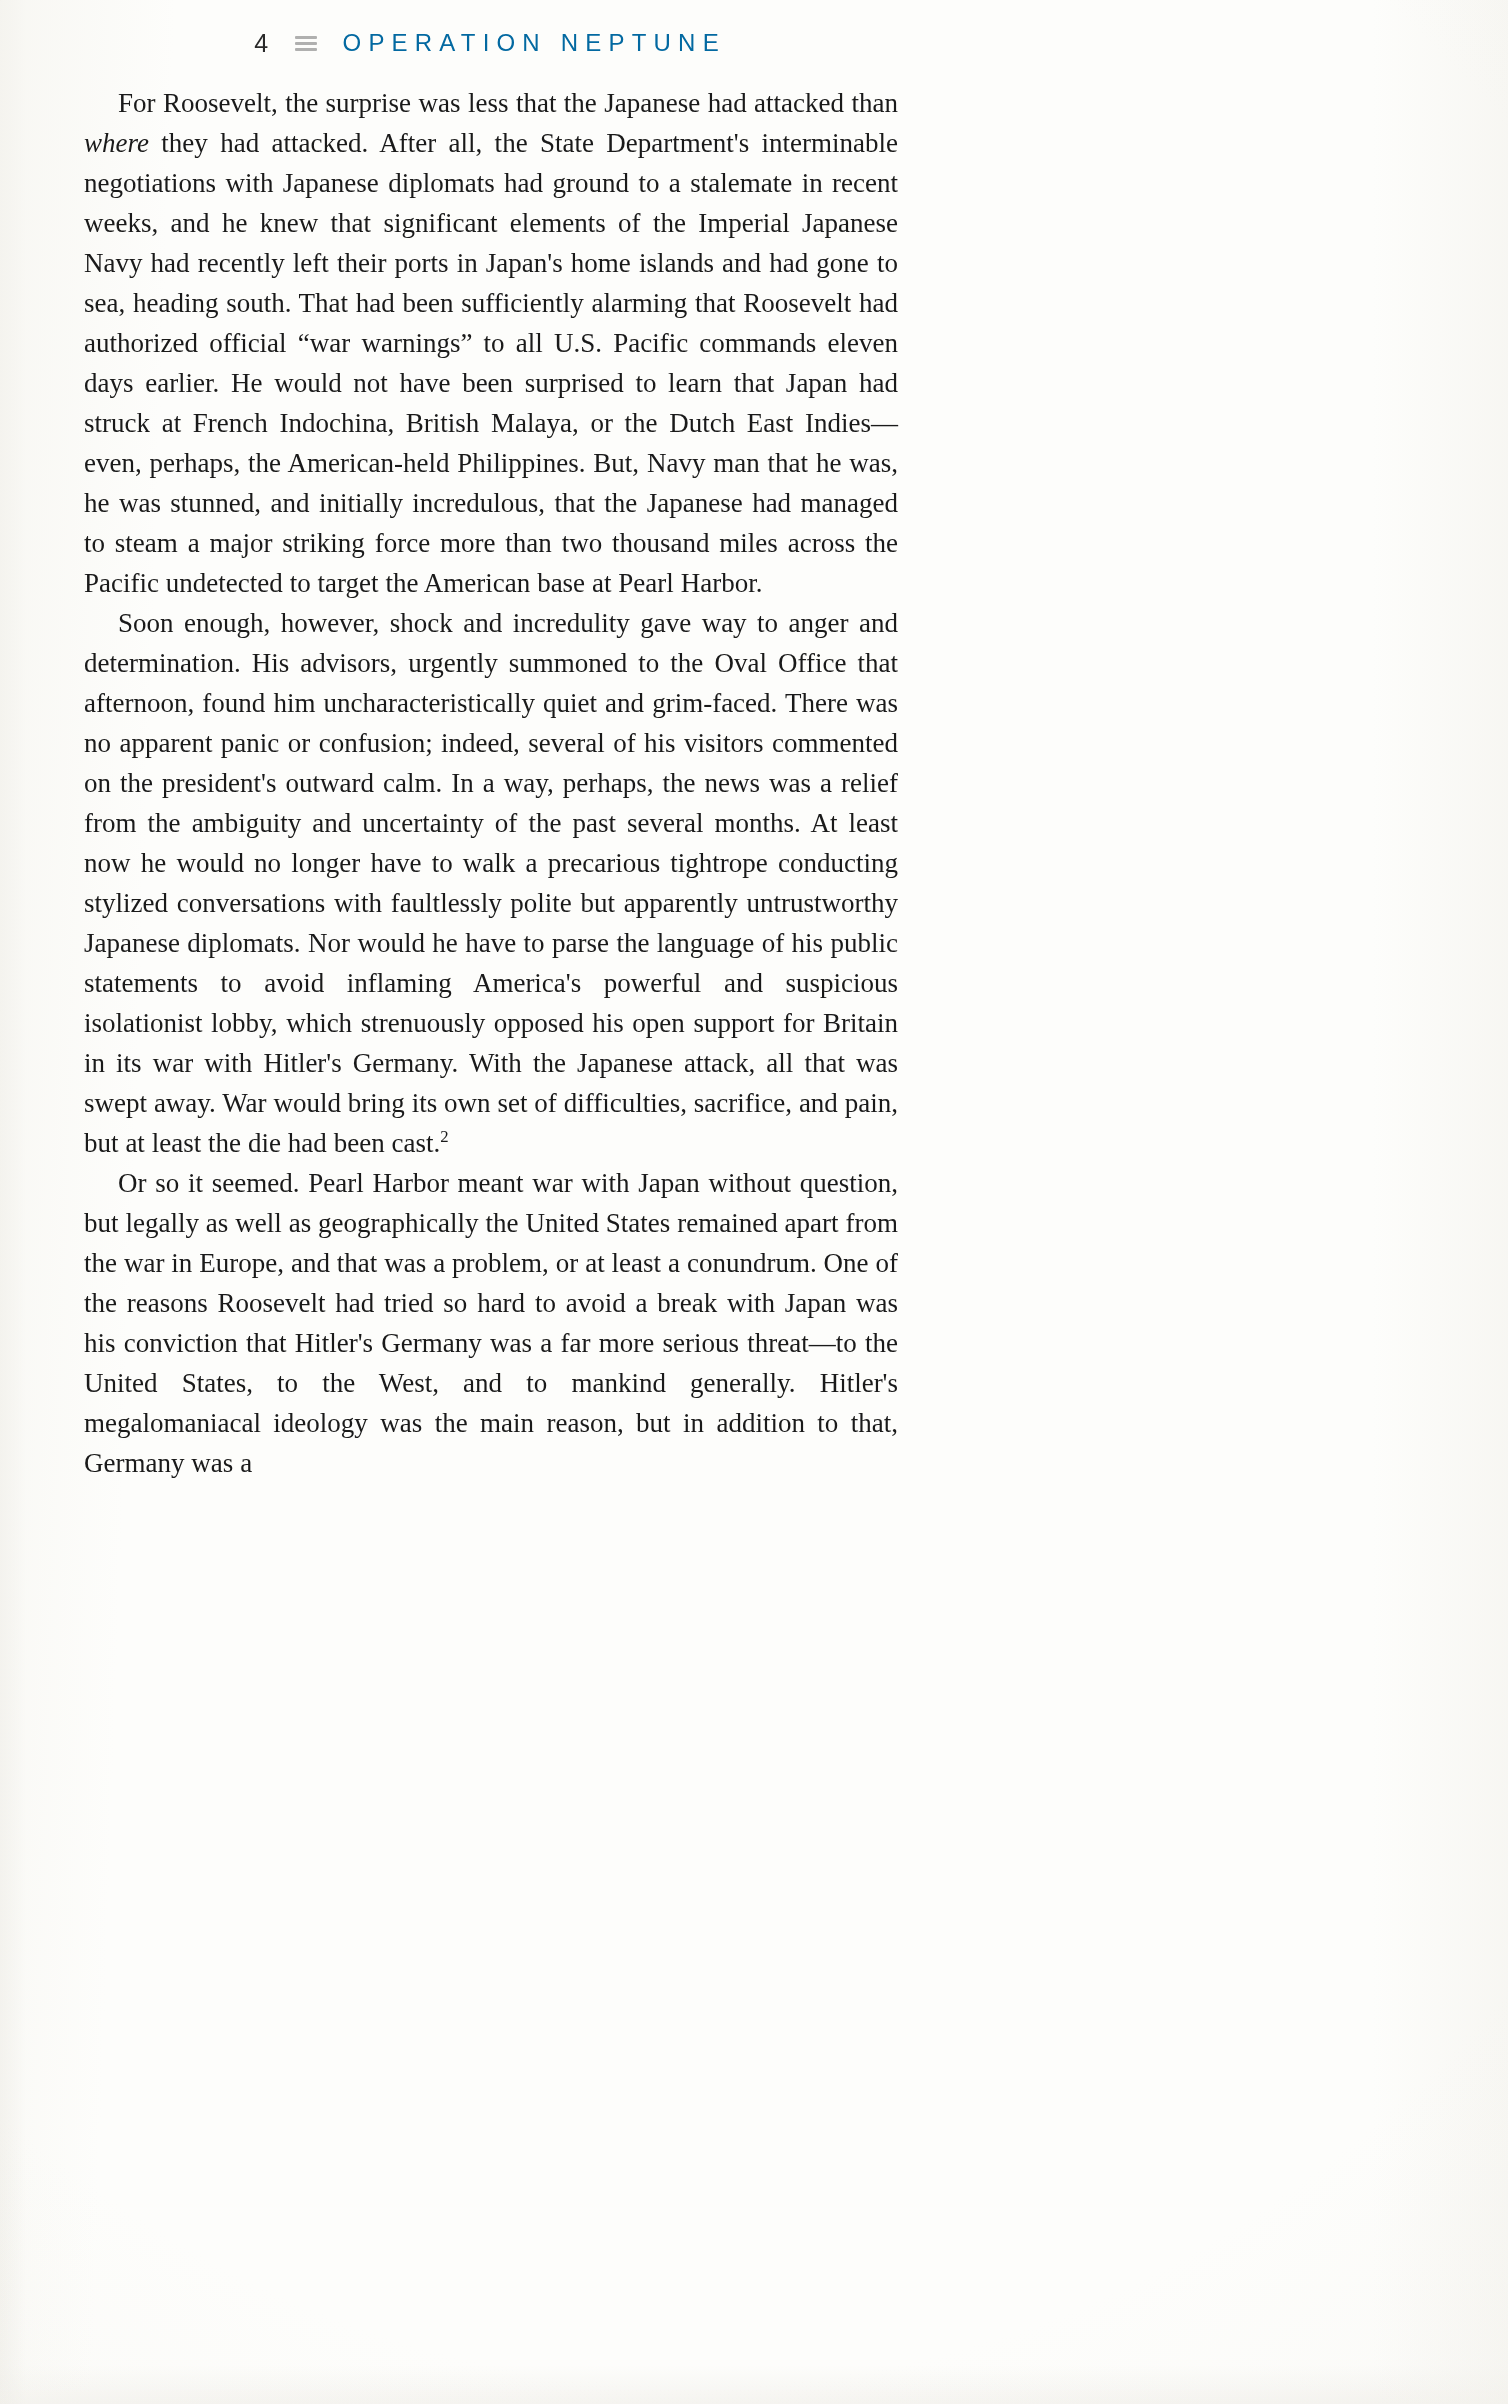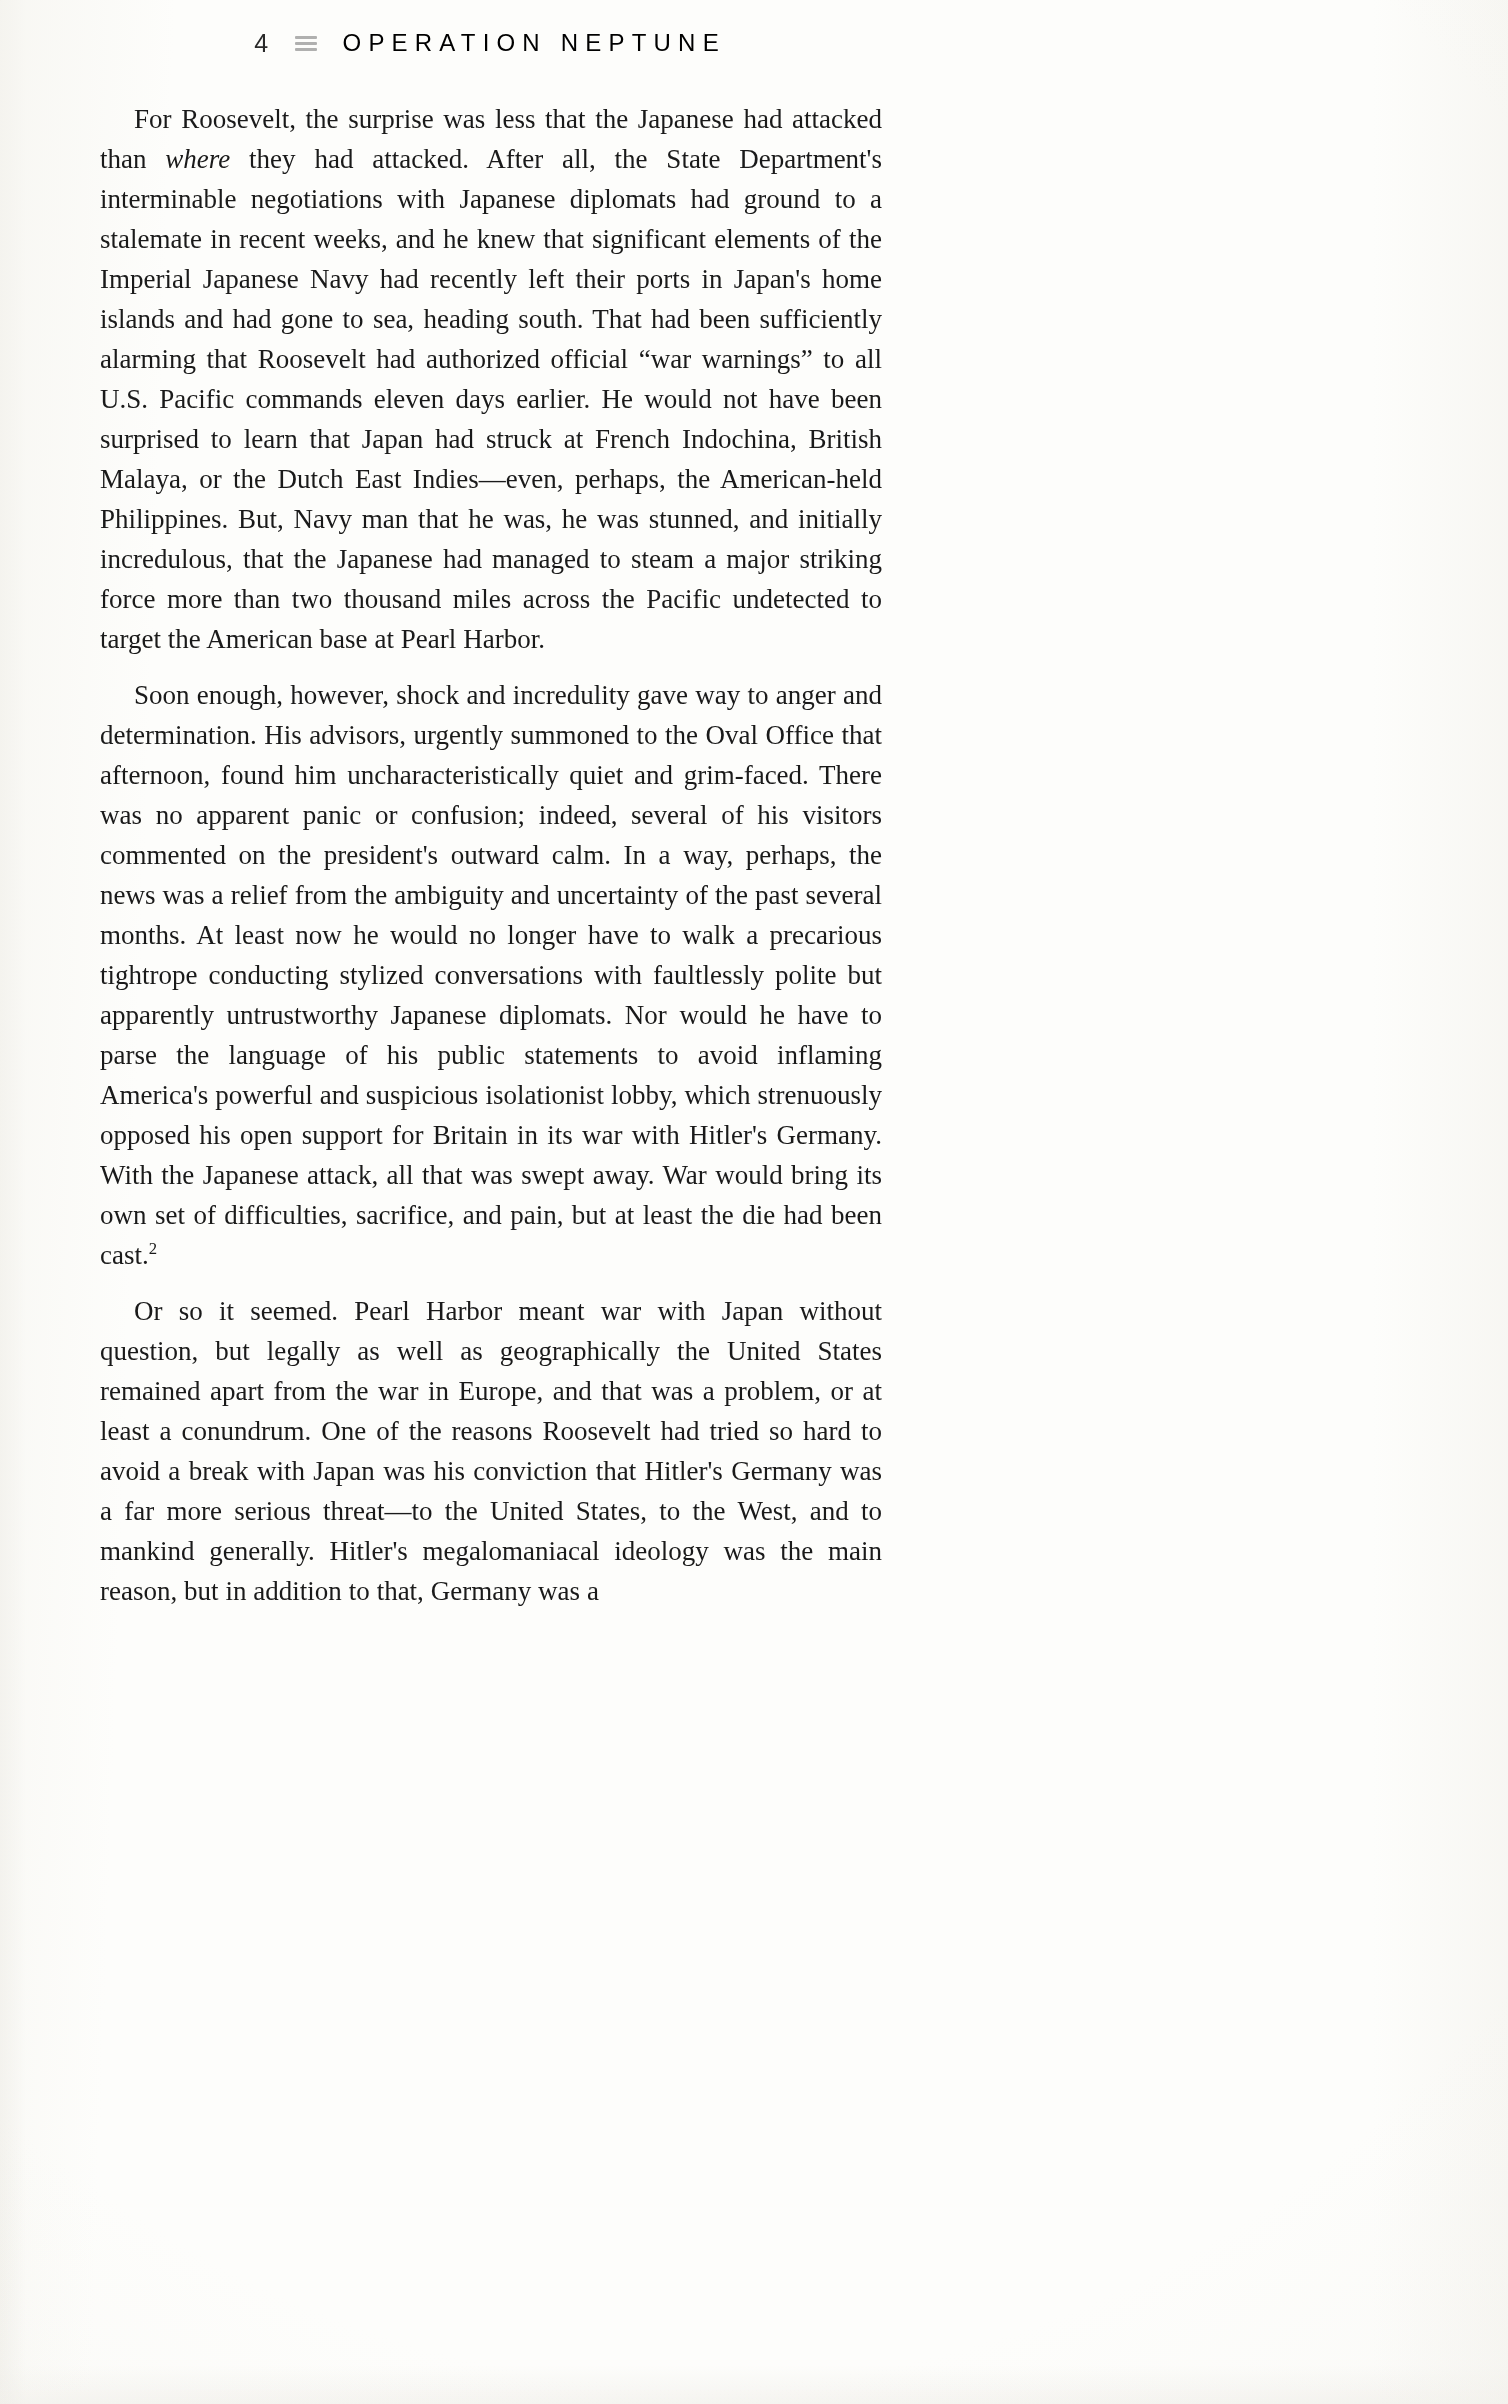--- a/index.html
+++ b/index.html
@@ -82,34 +82,34 @@
     background: #555;
     border-radius: 1px;
   }
   .head-ornament i:nth-child(1) { width: 100%; }
   .head-ornament i:nth-child(2) { width: 100%; }
   .head-ornament i:nth-child(3) { width: 100%; }
   .head-title {
     font-family: "Liberation Sans", "DejaVu Sans", sans-serif;
     font-size: 24px;
     letter-spacing: 0.30em;
-    color: #000000;
+    color: #0369a1;
     white-space: nowrap;
   }
 
   
   .textblock {
     position: absolute;
     top: 83px;
     left: 84px;
     width: 814px;
     z-index: 4;
   }
   .para {
-    margin: 16px;
+    margin: 0;
     text-align: justify;
     text-justify: inter-word;
     font-size: 27px;
     line-height: 40px;
     text-indent: 34px;
     hyphens: manual;
     word-spacing: 0.005em;
   }
   .para + .para { margin-top: 0; }
 

